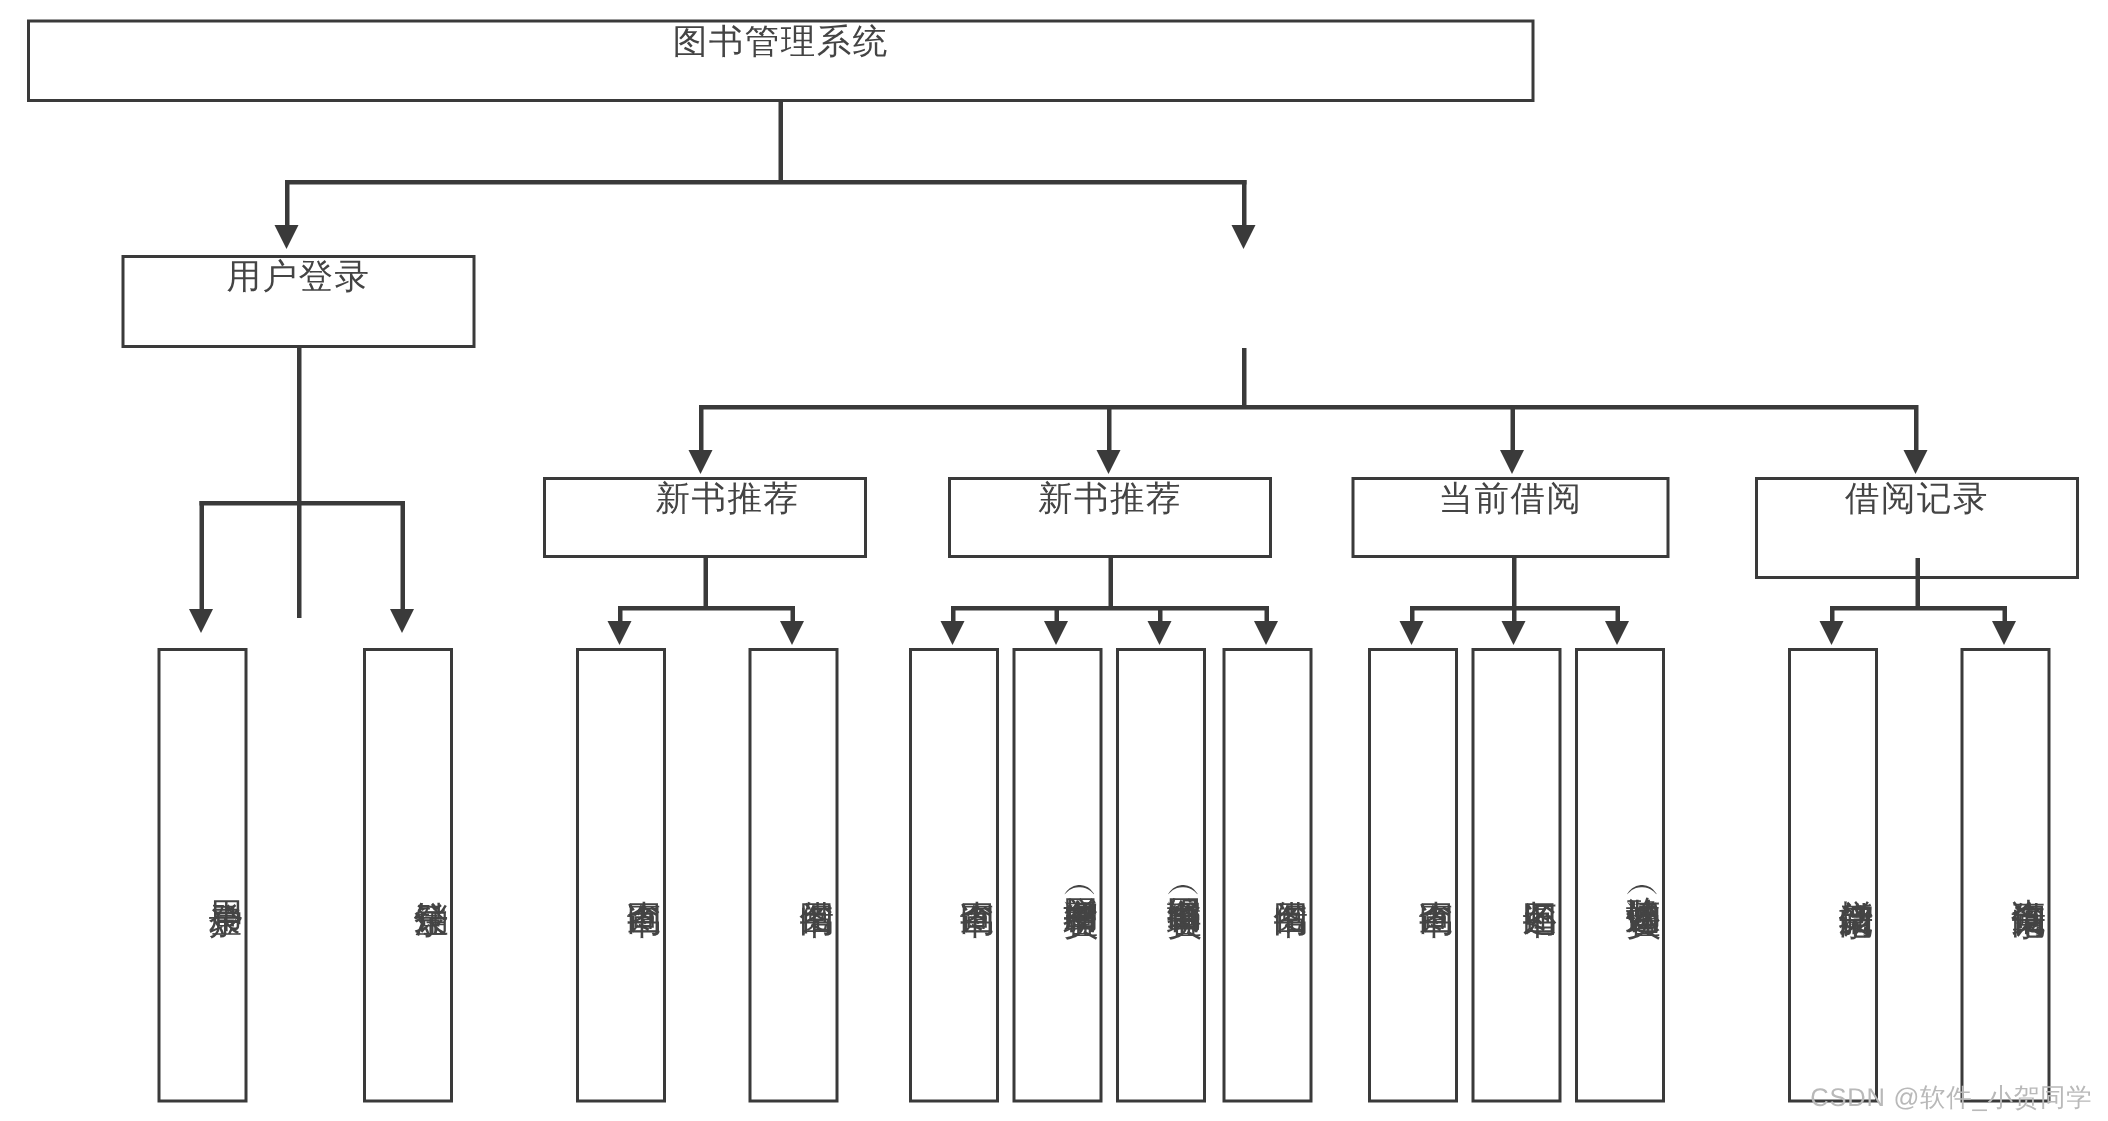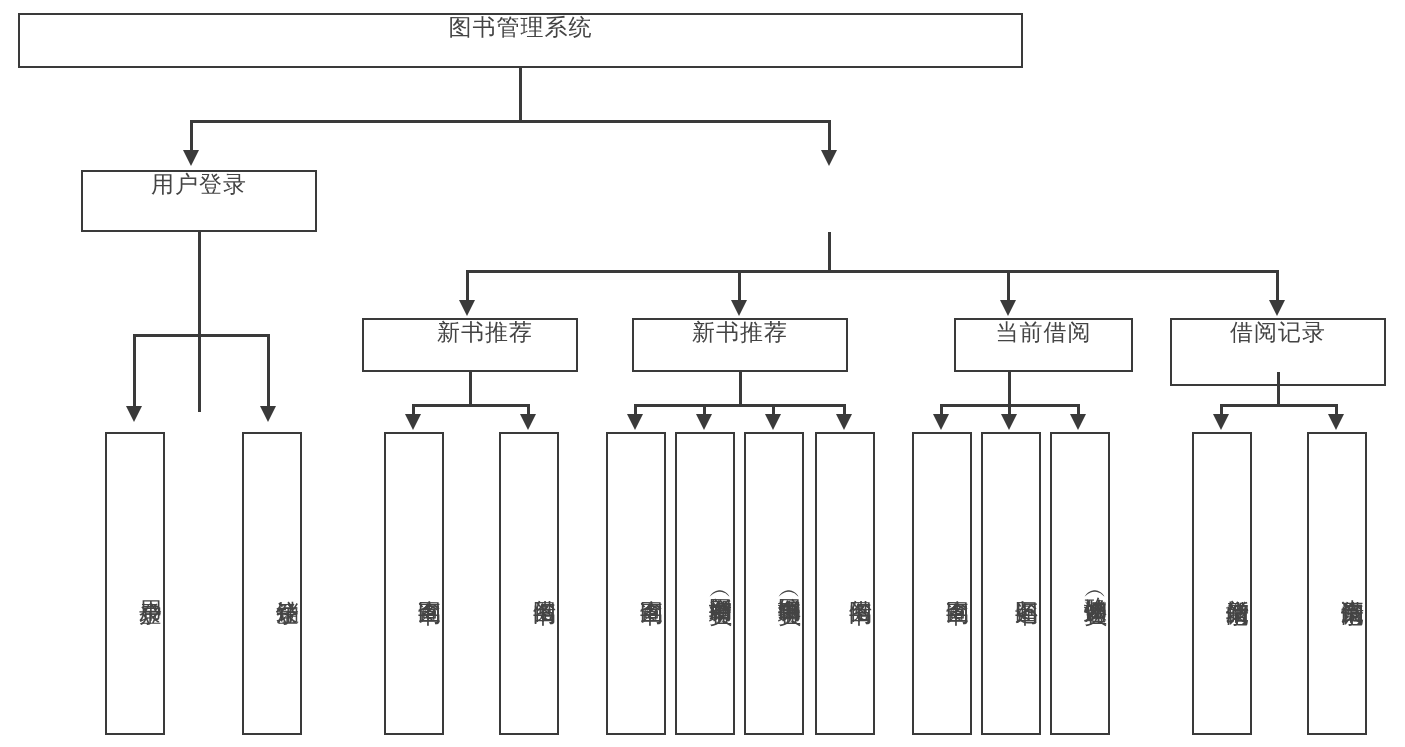--- a/index.html
+++ b/index.html
@@ -119,21 +119,21 @@
 
   <div class="vline" style="left:1276px;top:270px;width:3px;height:30px;"></div>
   <div class="arrow" style="left:1269px;top:300px;"></div>
 
   <div class="node h" style="left:362px;top:318px;width:216px;height:54px;padding-left:30px;">
     <span>新书推荐</span>
   </div>
   <div class="node h" style="left:632px;top:318px;width:216px;height:54px;">
     <span>新书推荐</span>
   </div>
-  <div class="node h" style="left:954px;top:318px;width:179px;height:54px;">
+  <div class="node h" style="left:901px;top:318px;width:212px;height:54px;">
     <span>当前借阅</span>
   </div>
   <div class="node h" style="left:1170px;top:318px;width:216px;height:68px;">
     <span>借阅记录</span>
   </div>
 
   <div class="vline" style="left:469px;top:372px;width:3px;height:34px;"></div>
   <div class="hline" style="left:412px;top:404px;width:118px;height:3px;"></div>
   <div class="vline" style="left:412px;top:404px;width:3px;height:12px;"></div>
   <div class="arrow" style="left:405px;top:414px;"></div>
@@ -204,14 +204,15 @@
     <span class="txt">确认归还（管理员）</span>
   </div>
 
   <div class="node v" style="left:1192px;top:432px;width:60px;height:303px;">
     <span class="txt">新增借阅记录</span>
   </div>
   <div class="node v" style="left:1307px;top:432px;width:60px;height:303px;">
     <span class="txt">查询借阅记录</span>
   </div>
 
+  <div id="watermark">CSDN @软件_小贺同学</div>
 
 </div>
 
 </body></html>

